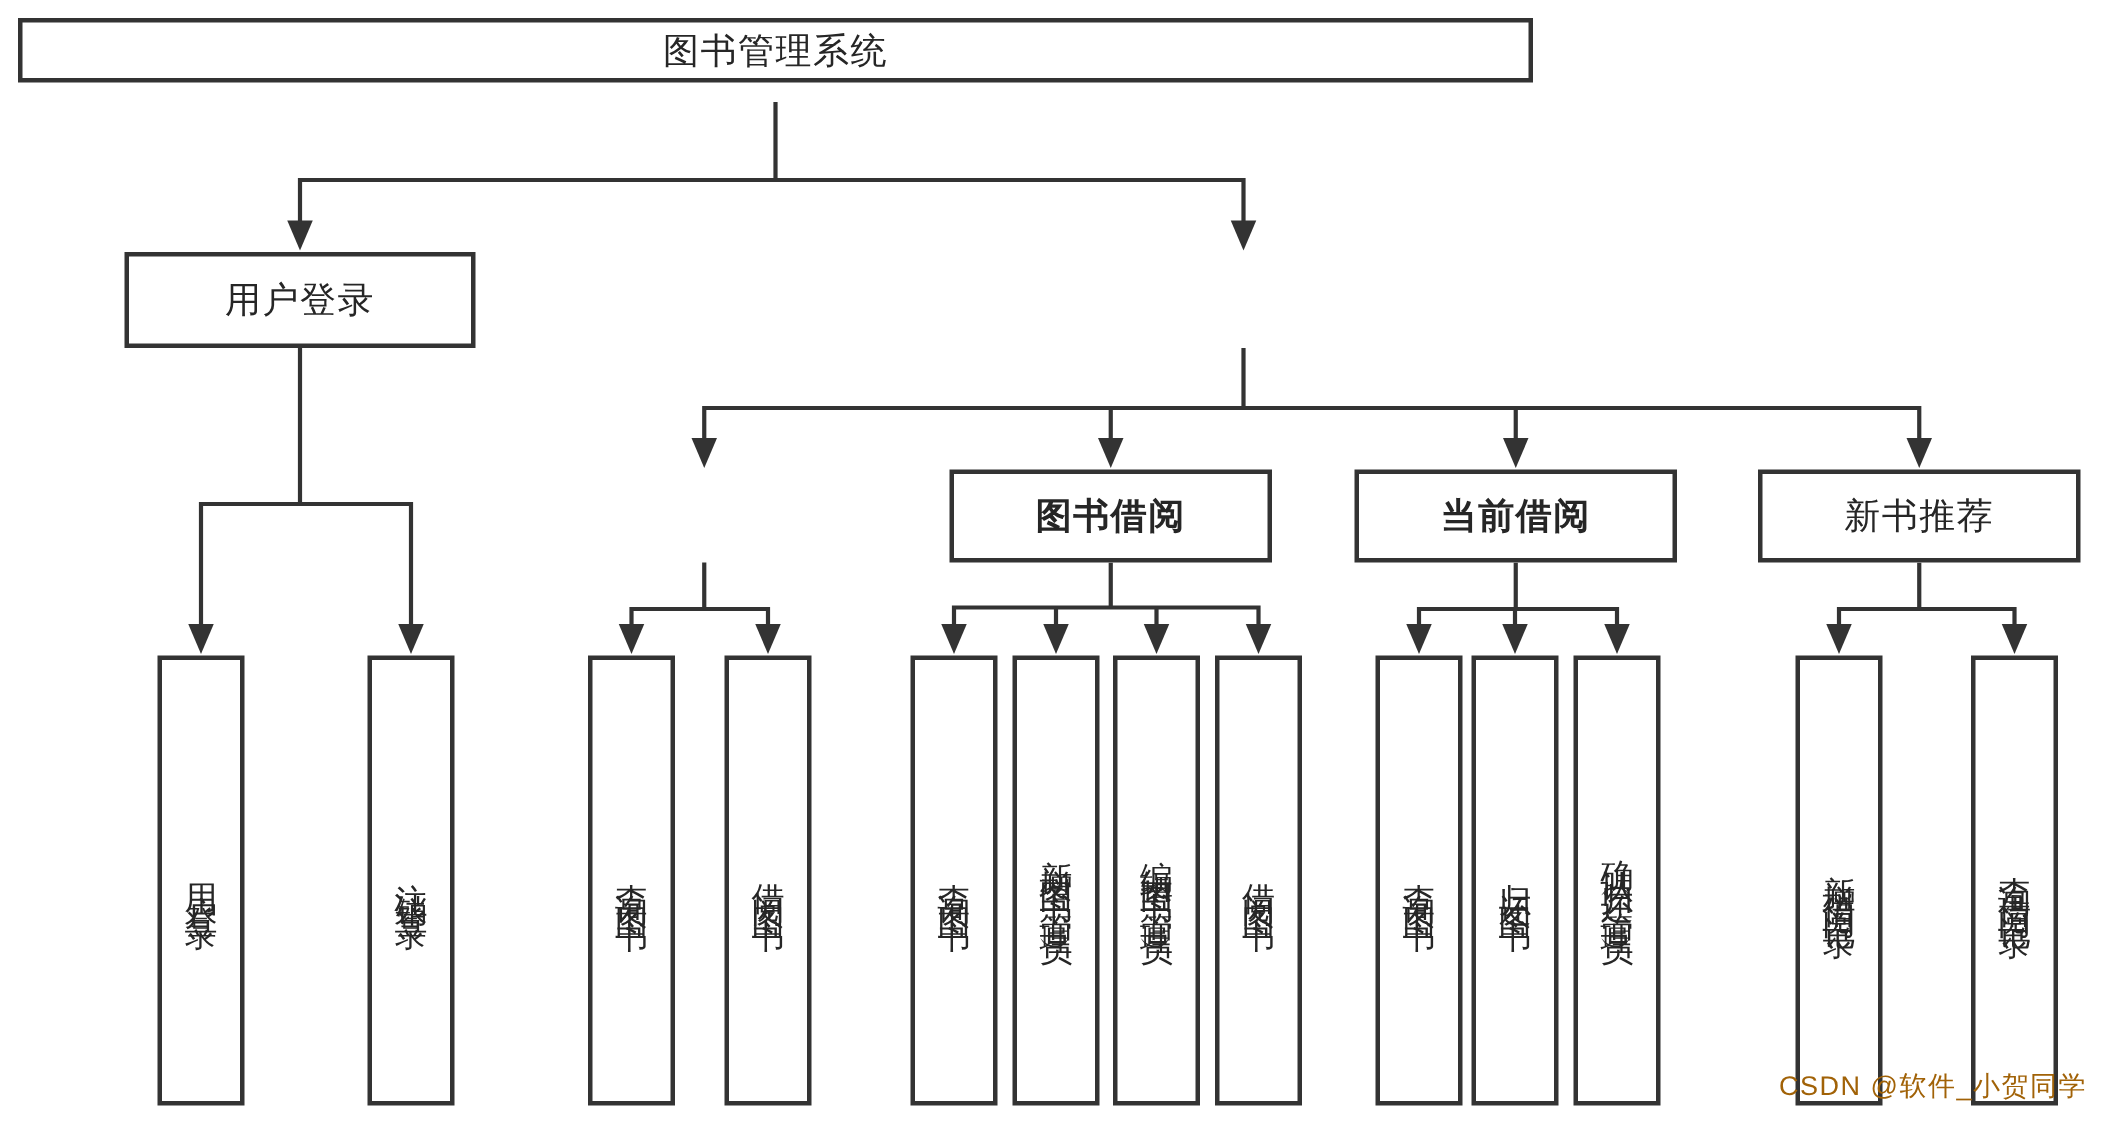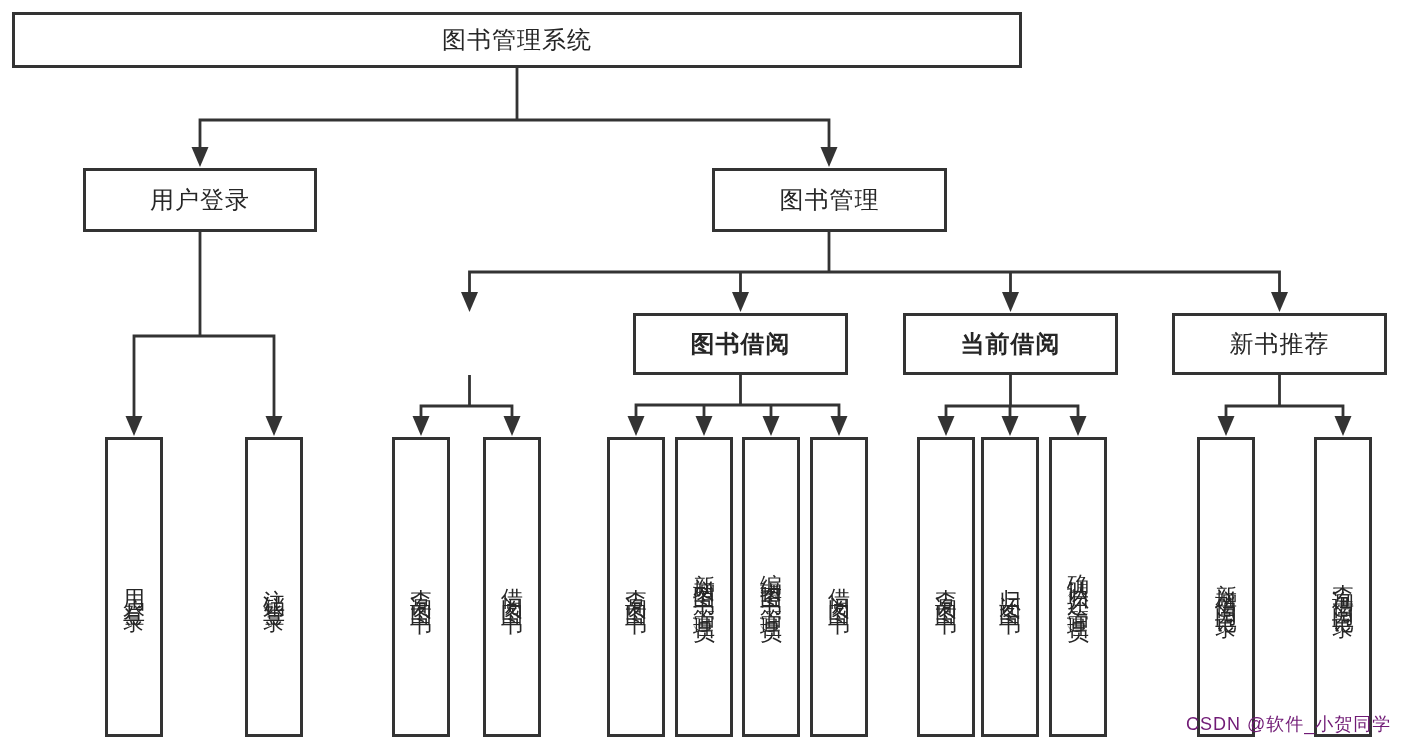--- a/index.html
+++ b/index.html
@@ -53,21 +53,21 @@
     white-space: normal;
   }
   .vbox.long {
     letter-spacing: 7px;
   }
   .watermark {
     position: absolute;
     left: 1186px;
     top: 712px;
     font-size: 18px;
-    color: #701a75;
+    color: #a16207;
     letter-spacing: 1px;
     white-space: nowrap;
   }
 </style>
 </head>
 <body>
 
 <div class="canvas">
 
   <svg class="connectors" width="1405" height="747" viewBox="0 0 1405 747" aria-hidden="true">
@@ -99,24 +99,23 @@
     <path d="M1010.5 375 V407.4 M944.6 406 H1079.4 M946 406 V419 M1010 406 V419 M1078 406 V419"></path>
     <polygon points="937.5,416 954.5,416 946,436"></polygon>
     <polygon points="1001.5,416 1018.5,416 1010,436"></polygon>
     <polygon points="1069.5,416 1086.5,416 1078,436"></polygon>
 
     <path d="M1279.5 375 V407.4 M1224.6 406 H1344.4 M1226 406 V419 M1343 406 V419"></path>
     <polygon points="1217.5,416 1234.5,416 1226,436"></polygon>
     <polygon points="1334.5,416 1351.5,416 1343,436"></polygon>
   </svg>
 
-  <div class="box" style="left:12px; top:12px; width:1010px; height:56px;">图书管理系统</div>
+  <div class="box" style="left:12px; top:12px; width:1010px; height:43px;">图书管理系统</div>
 
   <div class="box" style="left:83px; top:168px; width:234px; height:64px;">用户登录</div>
-  <div class="box" style="left:712px; top:168px; width:235px; height:64px;">图书管理</div>
 
   <div class="box" style="left:633px; top:313px; width:215px; height:62px;font-weight:bold;">图书借阅</div>
   <div class="box" style="left:903px; top:313px; width:215px; height:62px;font-weight:bold;">当前借阅</div>
   <div class="box" style="left:1172px; top:313px; width:215px; height:62px;">新书推荐</div>
 
   <div class="box vbox" style="left:105px; top:437px; width:58px; height:300px;">用户登录</div>
   <div class="box vbox" style="left:245px; top:437px; width:58px; height:300px;">注销登录</div>
 
   <div class="box vbox" style="left:392px; top:437px; width:58px; height:300px;">查询图书</div>
   <div class="box vbox" style="left:483px; top:437px; width:58px; height:300px;">借阅图书</div>

